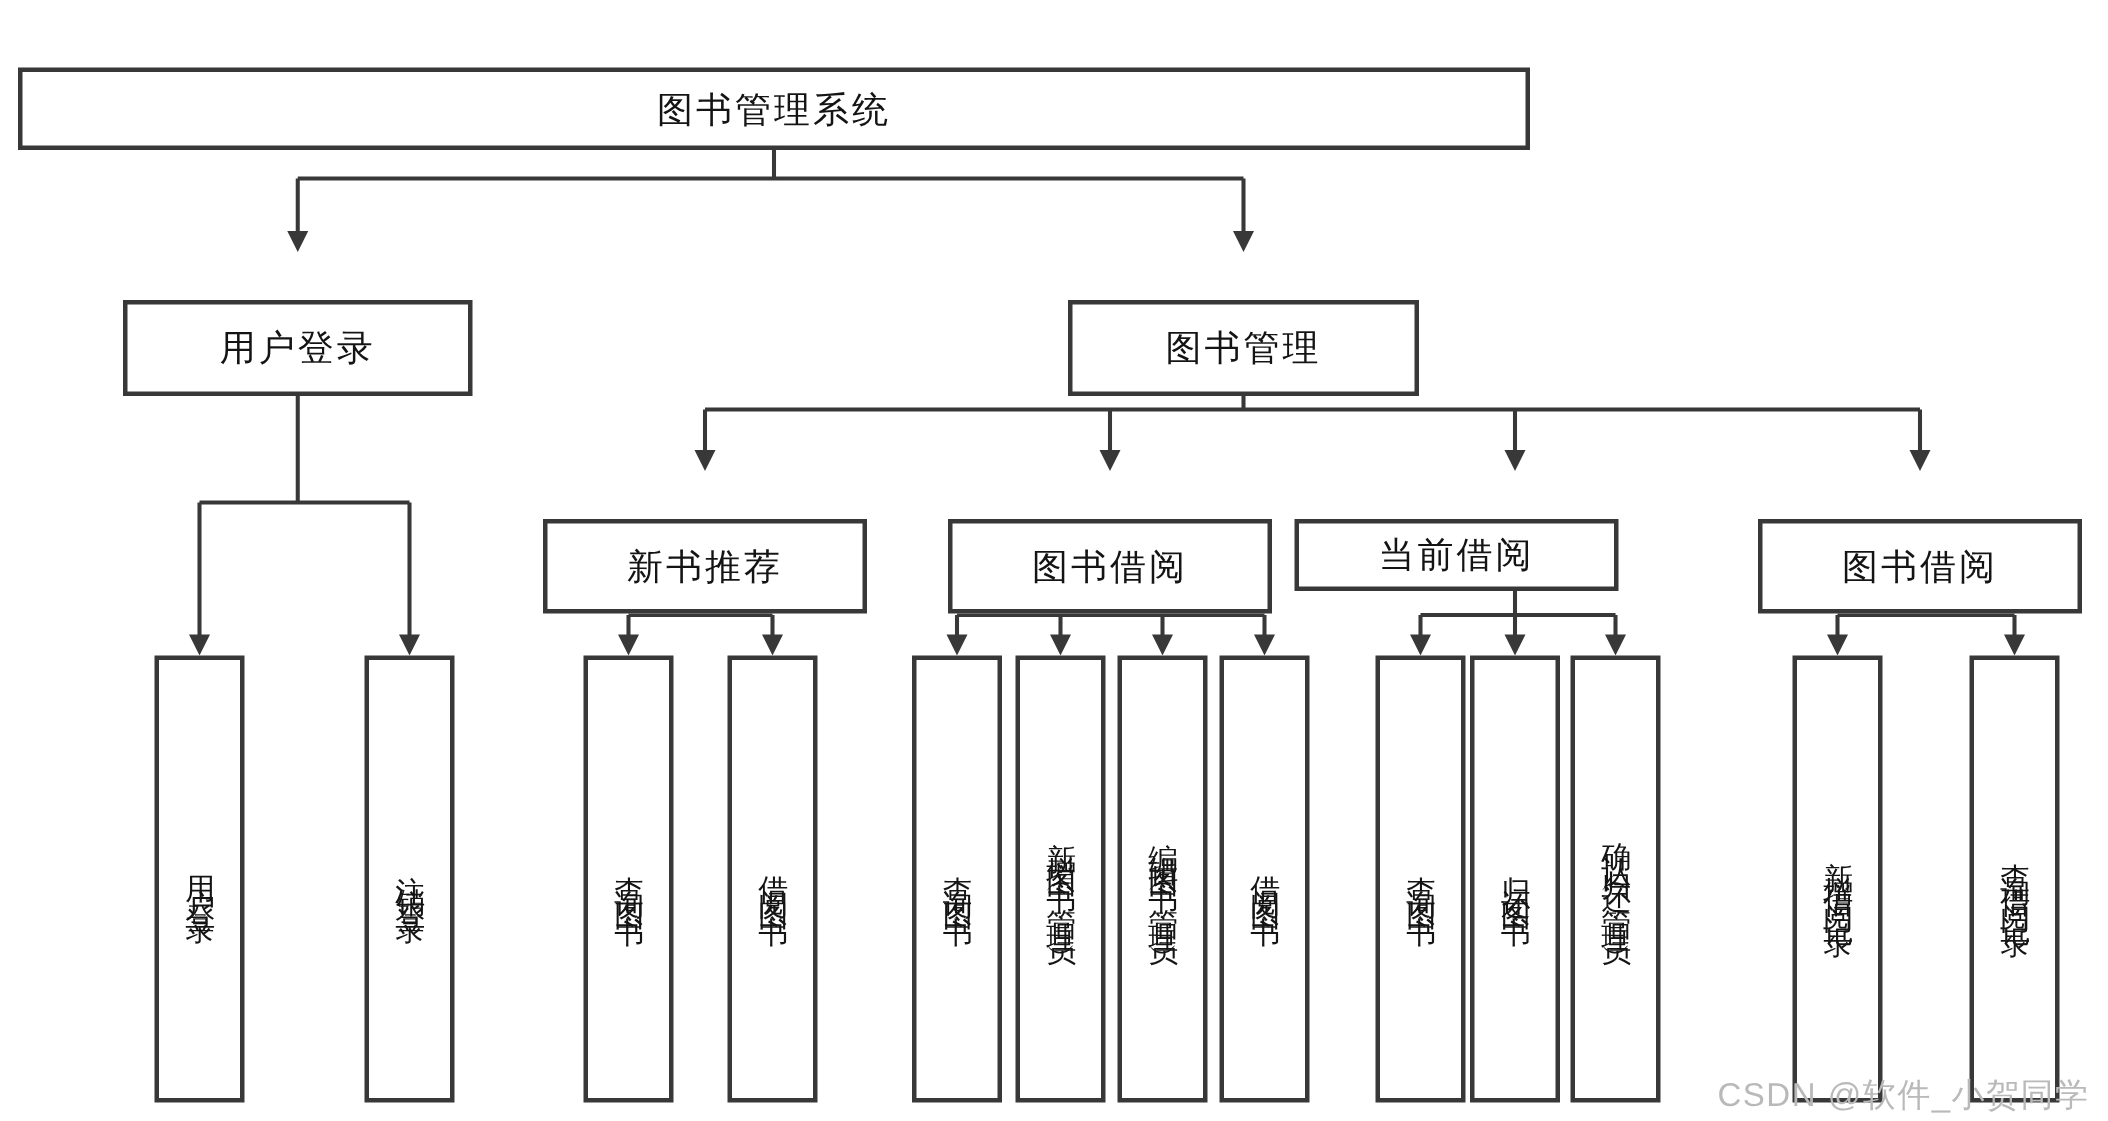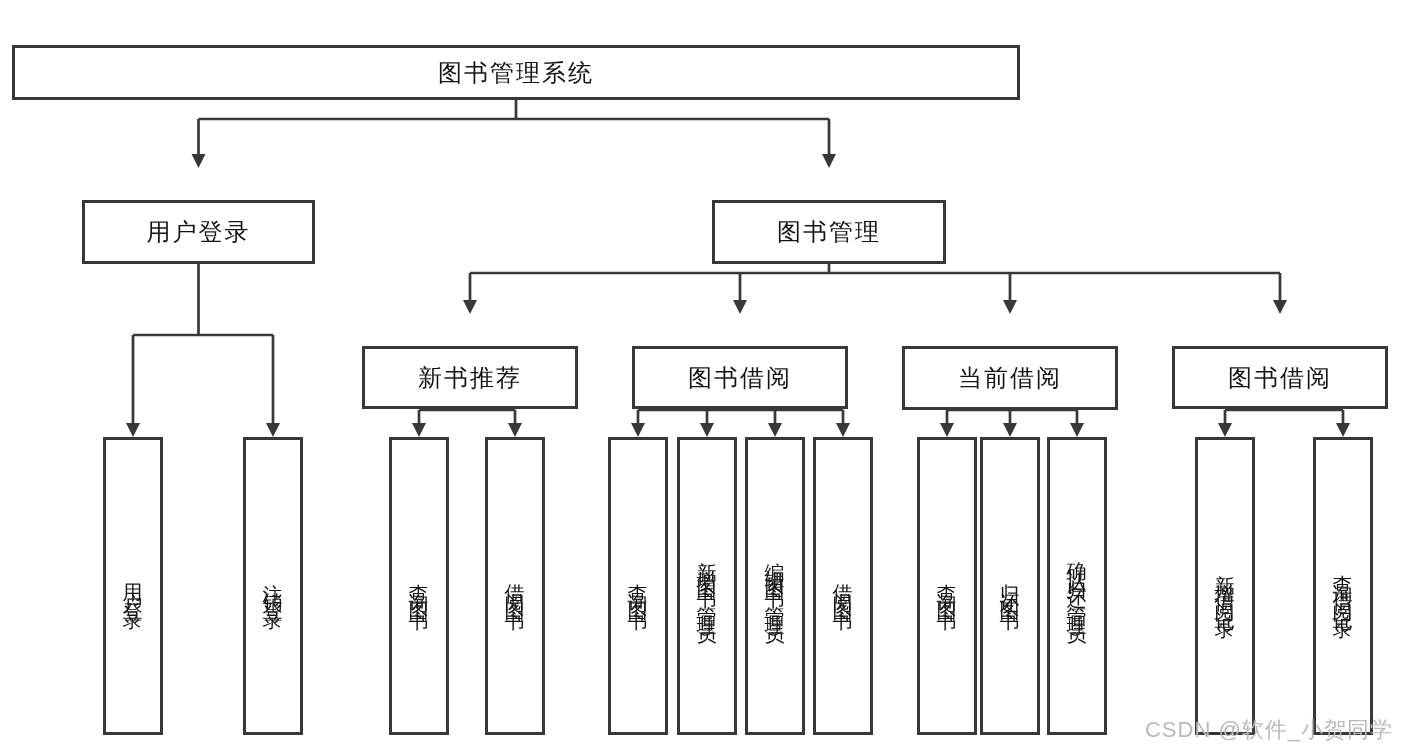--- a/index.html
+++ b/index.html
@@ -99,21 +99,21 @@
     </g>
   </svg>
 
   <div class="hbox" style="left:12px; top:13px; width:1008px; height:55px;">图书管理系统</div>
 
   <div class="hbox" style="left:82px; top:168px; width:233px; height:64px;">用户登录</div>
   <div class="hbox" style="left:712px; top:168px; width:234px; height:64px;">图书管理</div>
 
   <div class="hbox" style="left:362px; top:314px; width:216px; height:63px;font-family:Liberation Serif, serif;">新书推荐</div>
   <div class="hbox" style="left:632px; top:314px; width:216px; height:63px;">图书借阅</div>
-  <div class="hbox" style="left:902px; top:314px; width:216px; height:64px;">当前借阅</div>
+  <div class="hbox" style="left:863px; top:314px; width:216px; height:48px;">当前借阅</div>
   <div class="hbox" style="left:1172px; top:314px; width:216px; height:63px;">图书借阅</div>
 
   <div class="vbox" style="left:103px; top:437px;">
     <span>用户登录</span>
   </div>
   <div class="vbox" style="left:243px; top:437px;">
     <span>注销登录</span>
   </div>
 
   <div class="vbox" style="left:389px; top:437px;">

